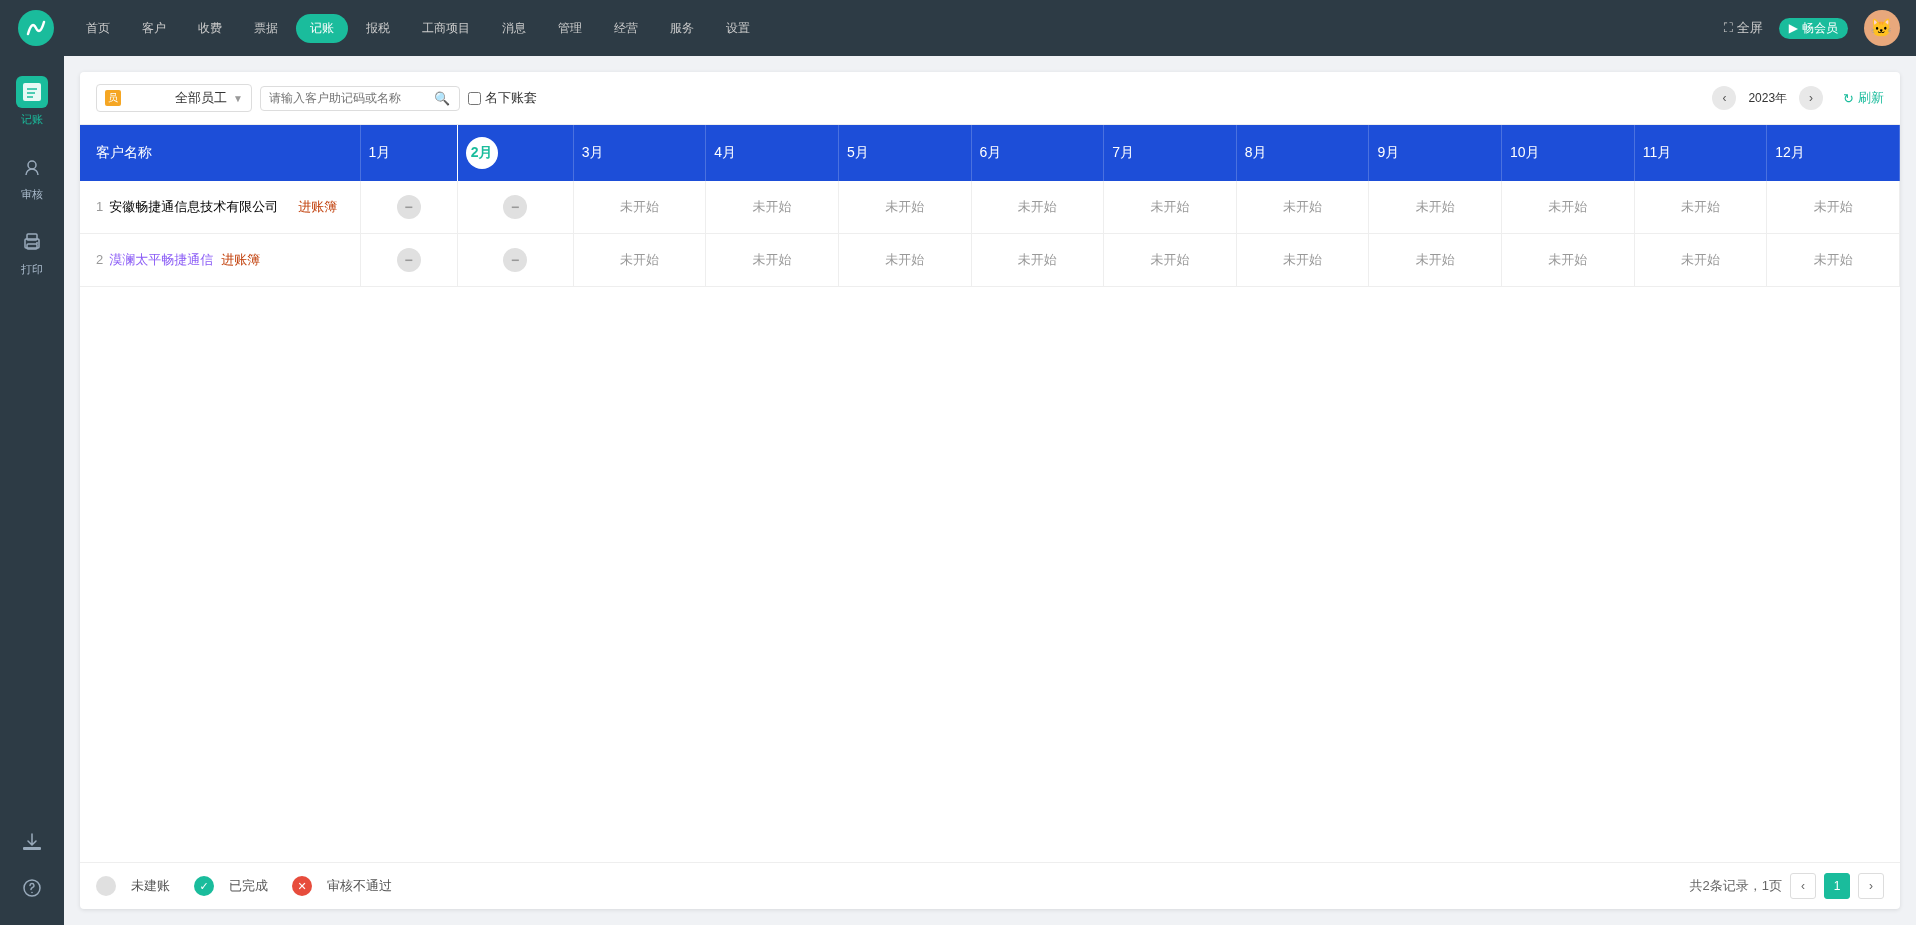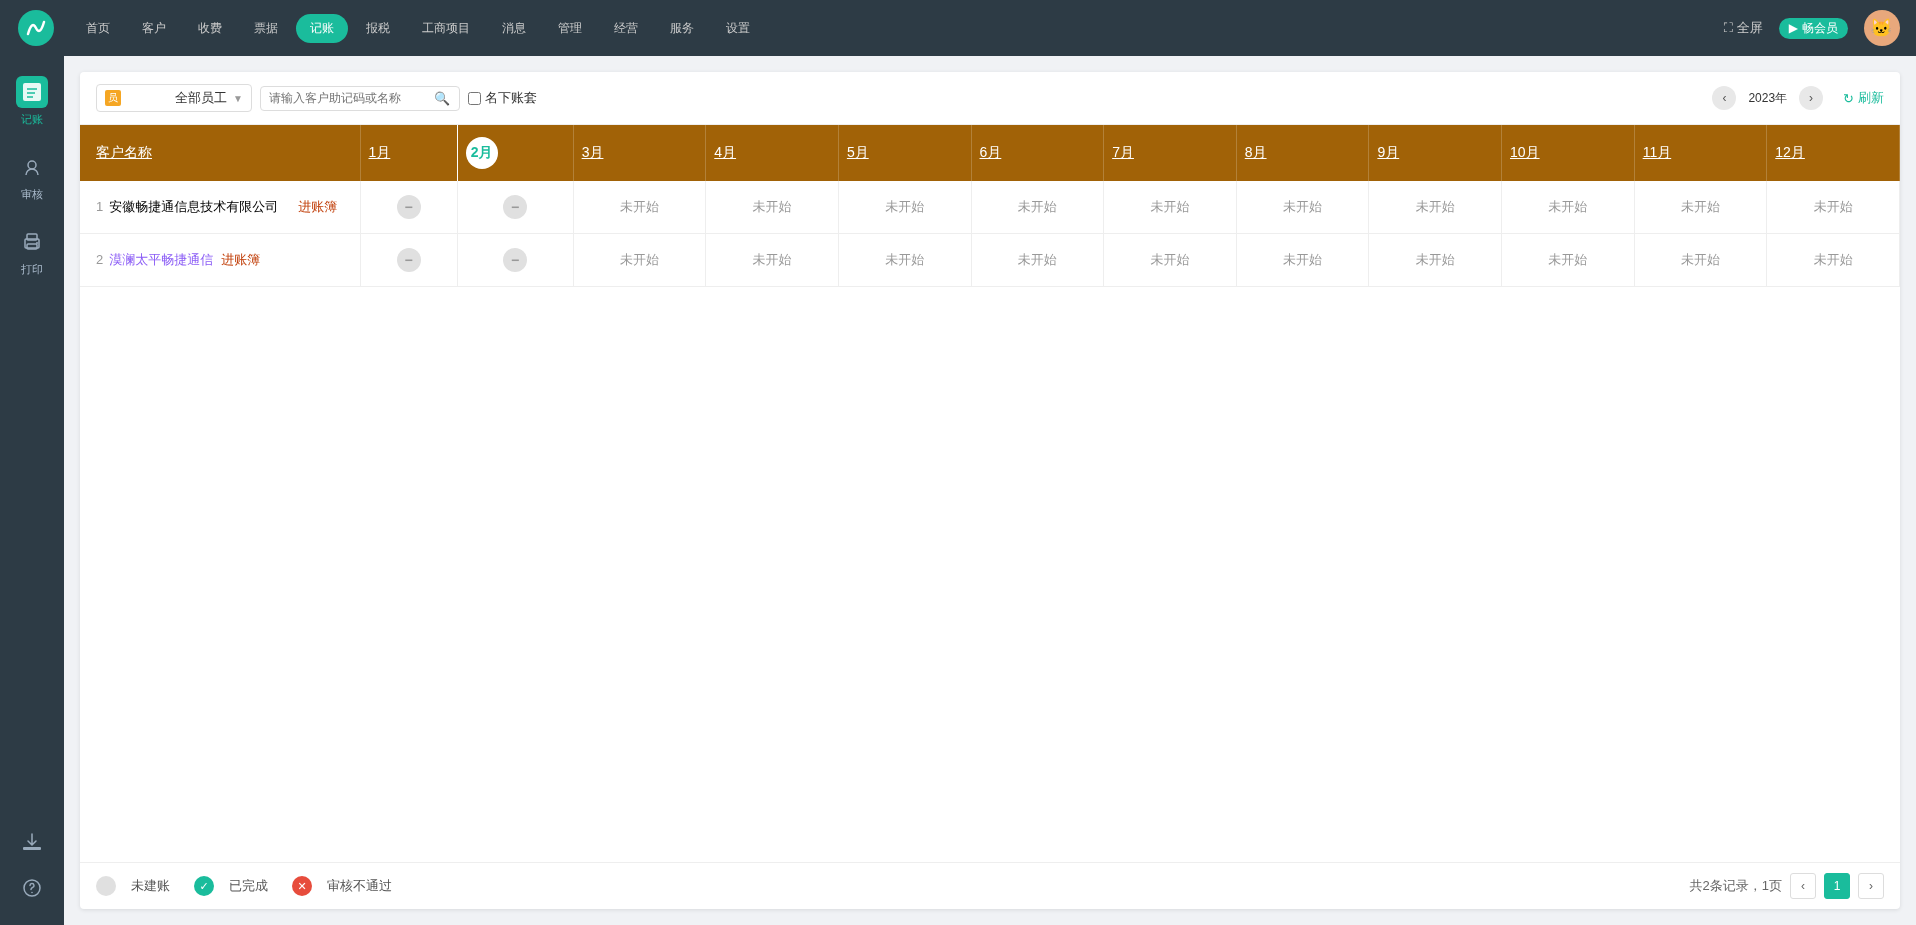--- a/index.html
+++ b/index.html
@@ -264,23 +264,22 @@
     .table-wrap {
       flex: 1;
       overflow: auto;
     }
     table {
       width: 100%;
       border-collapse: collapse;
       min-width: 900px;
     }
     thead tr {
-      background: #a16207;
+      background: #1d4ed8;
       color: #fff;
-      text-decoration: underline;
     }
     thead th {
       padding: 12px 8px;
       text-align: left;
       font-weight: normal;
       font-size: 14px;
       border-right: 1px solid rgba(255,255,255,0.2);
       white-space: nowrap;
     }
     thead th:first-child {

